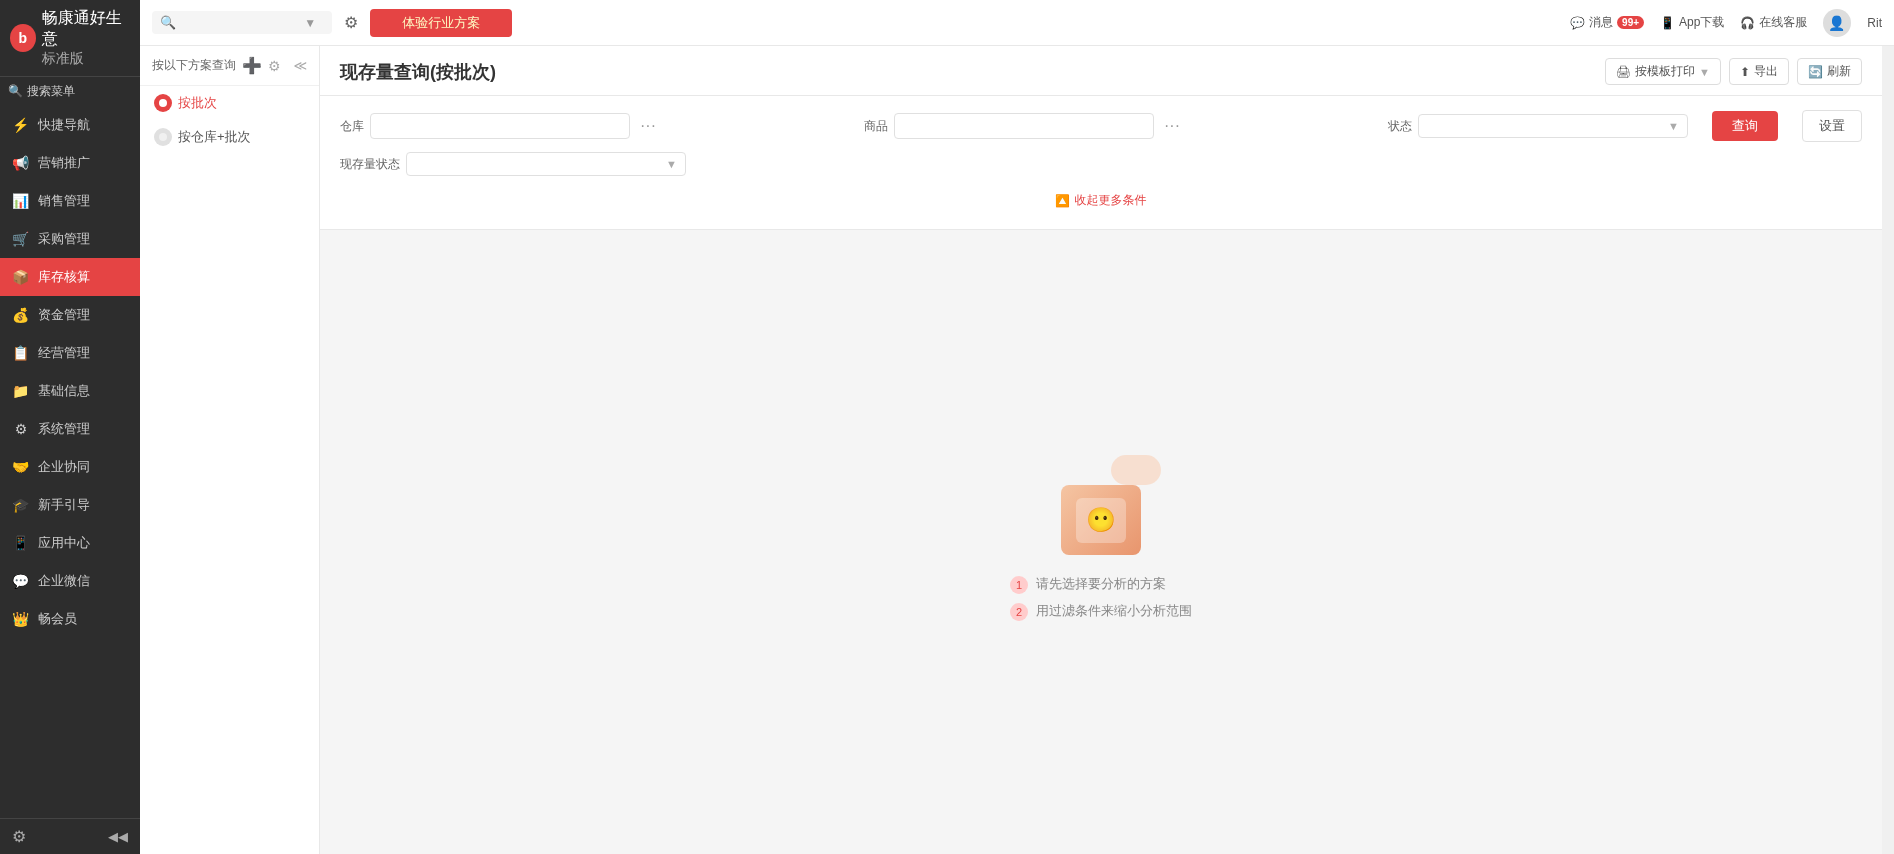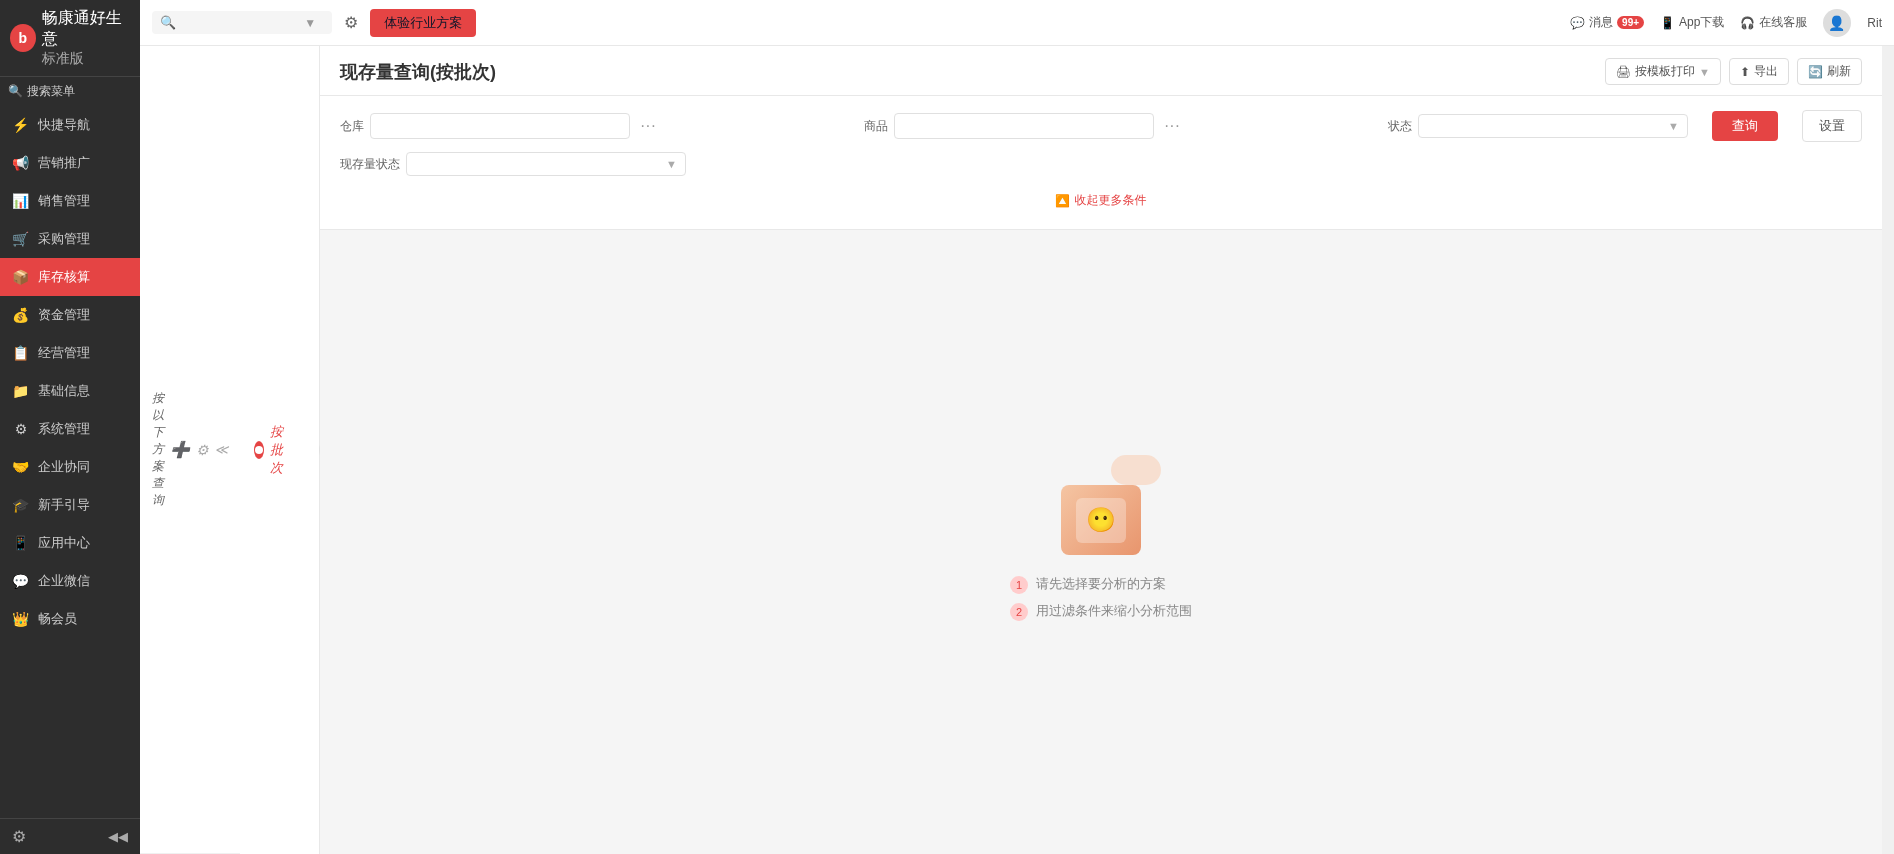--- a/index.html
+++ b/index.html
@@ -72,22 +72,22 @@
     .topbar-search-area {
       display: flex; align-items: center; gap: 4px;
       background: #f5f5f5; border-radius: 4px;
       padding: 4px 8px; width: 180px;
     }
     .topbar-search-area input {
       border: none; background: transparent; outline: none; font-size: 12px; width: 120px;
     }
     .topbar-gear { color: #666; cursor: pointer; font-size: 16px; padding: 4px; }
     .topbar-trial-btn {
-      background: #e54444; color: #0f172a; border: none;
-      padding: 5px 14px; border-radius: 4px; cursor: pointer; font-size: 13px;
+      background: #e54444; color: #fef9c3; border: none;
+      padding: 5px 32px; border-radius: 4px; cursor: pointer; font-size: 13px;
     }
     .topbar-right {
       margin-left: auto; display: flex; align-items: center; gap: 16px;
     }
     .topbar-msg { display: flex; align-items: center; gap: 4px; color: #555; font-size: 12px; cursor: pointer; position: relative; }
     .badge {
       background: #e54444; color: white; border-radius: 10px;
       font-size: 10px; padding: 1px 5px; font-weight: bold;
     }
     .topbar-app { display: flex; align-items: center; gap: 4px; color: #555; font-size: 12px; cursor: pointer; }
@@ -119,23 +119,22 @@
     }
 
     
     .content { flex: 1; display: flex; overflow: hidden; background: #f5f5f5; }
 
     
     .left-panel {
       width: 180px;
       background: #fff;
       border-right: 1px solid #e8e8e8;
-      display: flex; flex-direction: row;
+      display: flex; flex-direction: column;
       flex-shrink: 0;
-      font-style: italic;
     }
     .left-panel-header {
       padding: 10px 12px;
       display: flex; align-items: center; gap: 6px;
       border-bottom: 1px solid #f0f0f0;
       font-size: 13px; color: #333;
     }
     .left-panel-header .add-btn { color: #e54444; cursor: pointer; font-size: 16px; }
     .left-panel-header .settings-btn { color: #aaa; cursor: pointer; font-size: 14px; }
     .left-panel-header .collapse-arrow { margin-left: auto; color: #aaa; cursor: pointer; }

